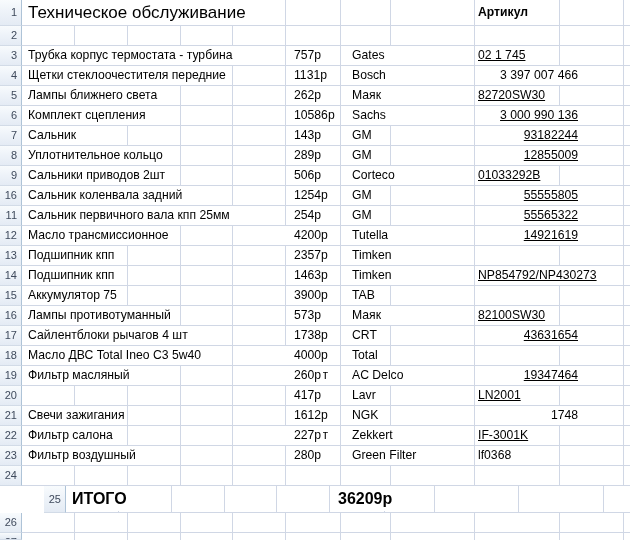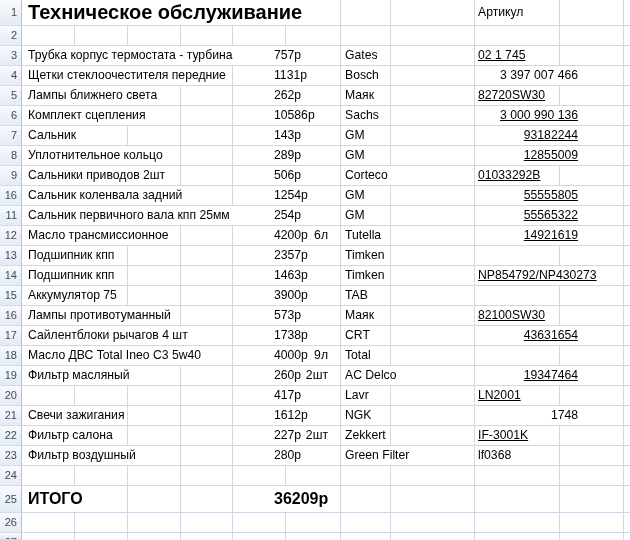--- a/index.html
+++ b/index.html
@@ -2,21 +2,21 @@
 <html><head>
 <meta charset="utf-8">
 <style>
   html,body{margin:0;padding:0;background:#fff;}
   .sheet{
     position:relative;width:630px;height:540px;overflow:hidden;background:#fff;
     font-family:"Liberation Sans",sans-serif;-webkit-font-smoothing:antialiased;
   }
   .row{display:flex;width:630px;height:20px;box-sizing:border-box;}
   .r-title{height:26px;}
-  .r-total{height:27px;}
+  .r-total{height:27px;padding-left:44px;}
   .r-partial{height:7px;}
   .rh{
     flex:none;width:22px;box-sizing:border-box;overflow:hidden;
     background:linear-gradient(180deg,#f8fbfd 0%,#eef3f9 45%,#e4ebf4 100%);
     border-right:1px solid #aec3d7;border-bottom:1px solid #d2dbe7;
     font-size:11px;color:#3f4a5c;text-align:right;padding-right:4px;line-height:19px;
   }
   .r-title .rh{line-height:25px;}
   .r-total .rh{line-height:26px;}
   .cells{
@@ -31,29 +31,29 @@
     background-repeat:no-repeat;background-size:1px 100%;
     background-position:52px 0,105px 0,158px 0,210px 0,263px 0,318px 0,368px 0,452px 0,537px 0,601px 0;
   }
   .r-partial .cells{border-bottom:none;}
   .cells span{
     position:absolute;top:0;height:19px;line-height:19px;font-size:12.2px;color:#000;
     background:#fff;white-space:nowrap;
   }
   .c-name{left:3px;padding:0 3px;}
   .c-qty{left:212px;width:48px;text-align:right;margin-left:46px;}
-  .c-price{left:250px;padding:0 2px;}
-  .c-brand{left:320px;padding:0 3px;}
+  .c-price{left:270px;padding:0 2px;}
+  .c-brand{left:320px;padding:0 10px;}
   .c-art-left{left:454px;padding:0 2px;}
   .c-art-right{left:476px;width:80px;text-align:right;}
   .c-art2{left:540px;width:58px;text-align:right;margin-top:16px;}
   .link{color:#3232cf;text-decoration:underline;}
   .r-title .cells span,.r-total .cells span{height:25px;line-height:25px;}
-  .r-title .c-name{font-size:20px;font-weight:bold;}
-  .r-title .c-art-left{font-weight:normal;font-size:12.2px;}
+  .r-title .c-name{font-size:17px;font-weight:normal;}
+  .r-title .c-art-left{font-weight:bold;font-size:12.2px;}
   .r-total .c-name,.r-total .c-price{font-size:16px;font-weight:bold;line-height:26px;height:26px;}
 </style>
 </head>
 <body>
 
 <div class="sheet">
   <div id="rows">
       <div class="row r-title">
         <div class="rh">1</div>
         <div class="cells">

